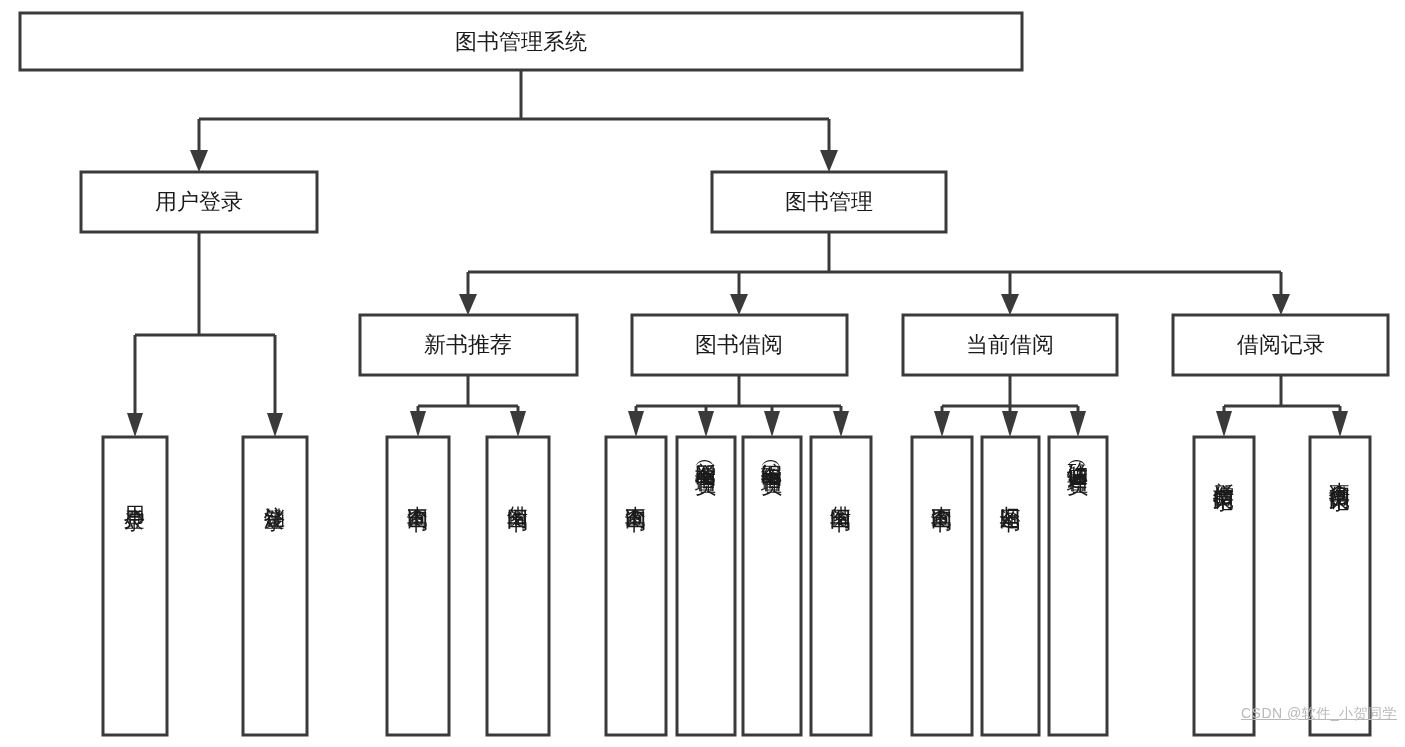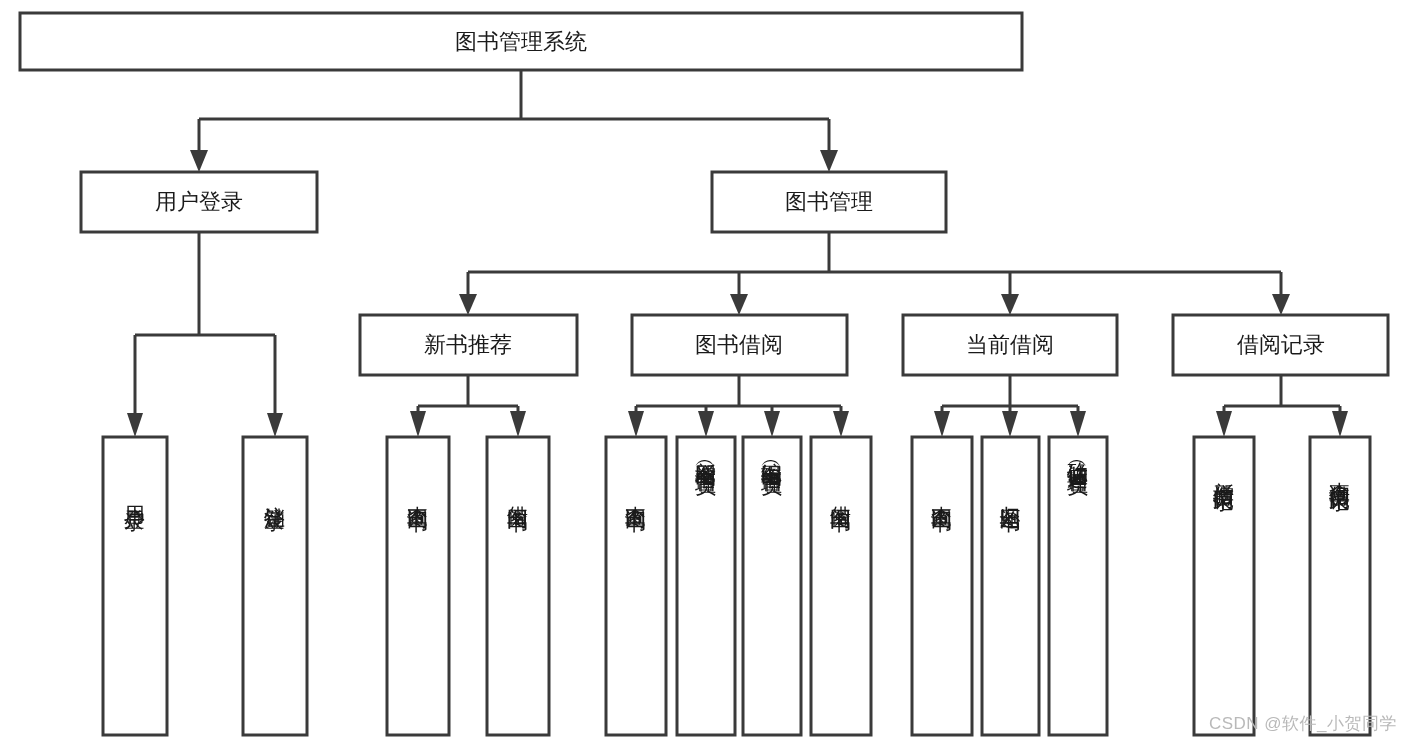--- a/index.html
+++ b/index.html
@@ -64,26 +64,27 @@
     font-family: "Liberation Sans", sans-serif;
     font-size: 21px;
     line-height: 1.0;
     color: #1a1a1a;
     letter-spacing: 2px;
     white-space: nowrap;
   }
   .watermark {
     position: absolute;
     right: 8px;
-    bottom: 12px;
-    font-family: "Liberation Sans", sans-serif;
-    font-size: 17px;
+    bottom: 24px;
+    font-family: "Liberation Sans", sans-serif;
+    font-size: 14px;
     color: #b9b9b9;
     white-space: nowrap;
     letter-spacing: 0.5px;
+    text-decoration: underline;
   }
 </style>
 </head>
 <body>
 
 <div id="diagram-root">
 
   <svg class="tree-svg" viewBox="0 0 1405 747">
 
     <g>

